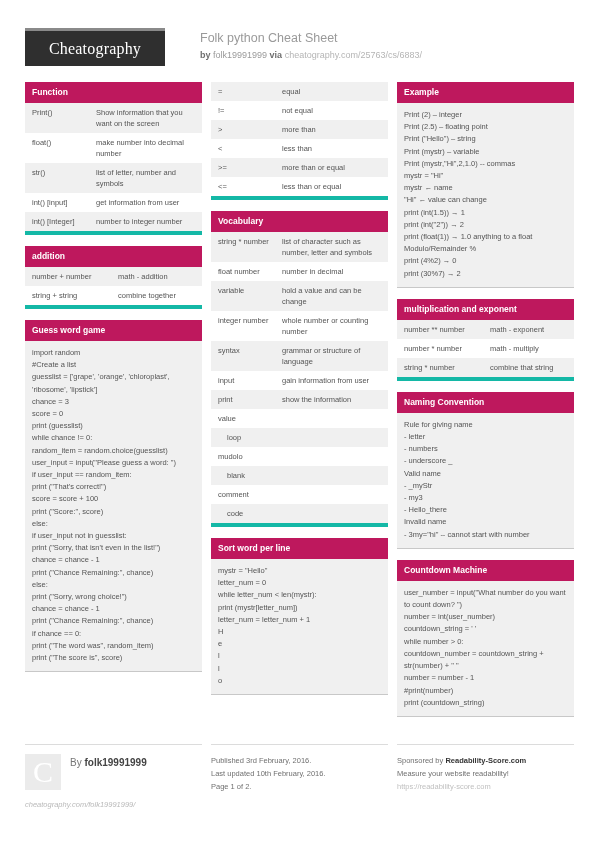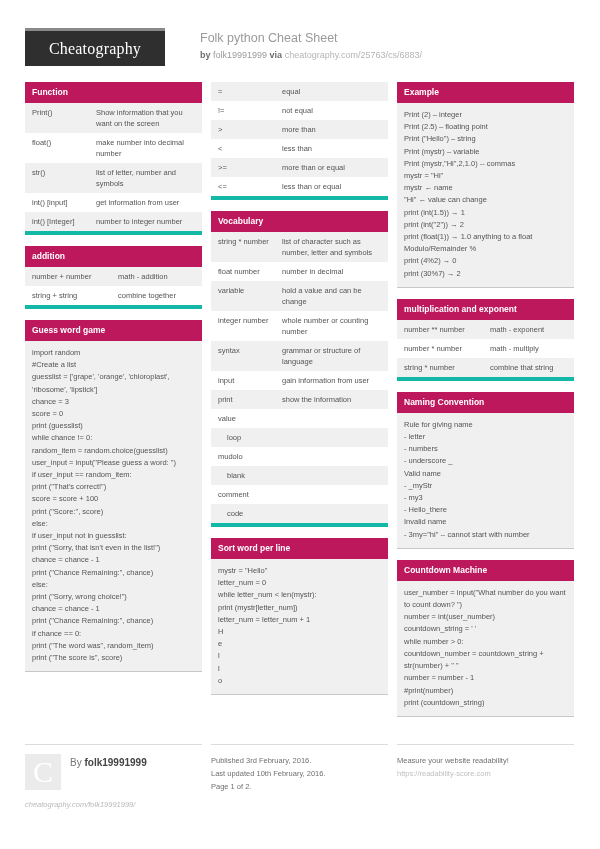--- a/index.html
+++ b/index.html
@@ -421,18 +421,19 @@
       <div class="author-url">cheatography.com/folk19991999/</div>
     </div>
 
     <div class="fcol">
       <div class="meta-line">Published 3rd February, 2016.</div>
       <div class="meta-line">Last updated 10th February, 2016.</div>
       <div class="meta-line">Page 1 of 2.</div>
     </div>
 
     <div class="fcol">
+      <div class="spon-title"><span>Sponsored by</span> <b>Readability-Score.com</b></div>
       <div class="spon-sub">Measure your website readability!</div>
       <div class="spon-url">https://readability-score.com</div>
     </div>
   </div>
 
 </div>
 
 </body></html>

